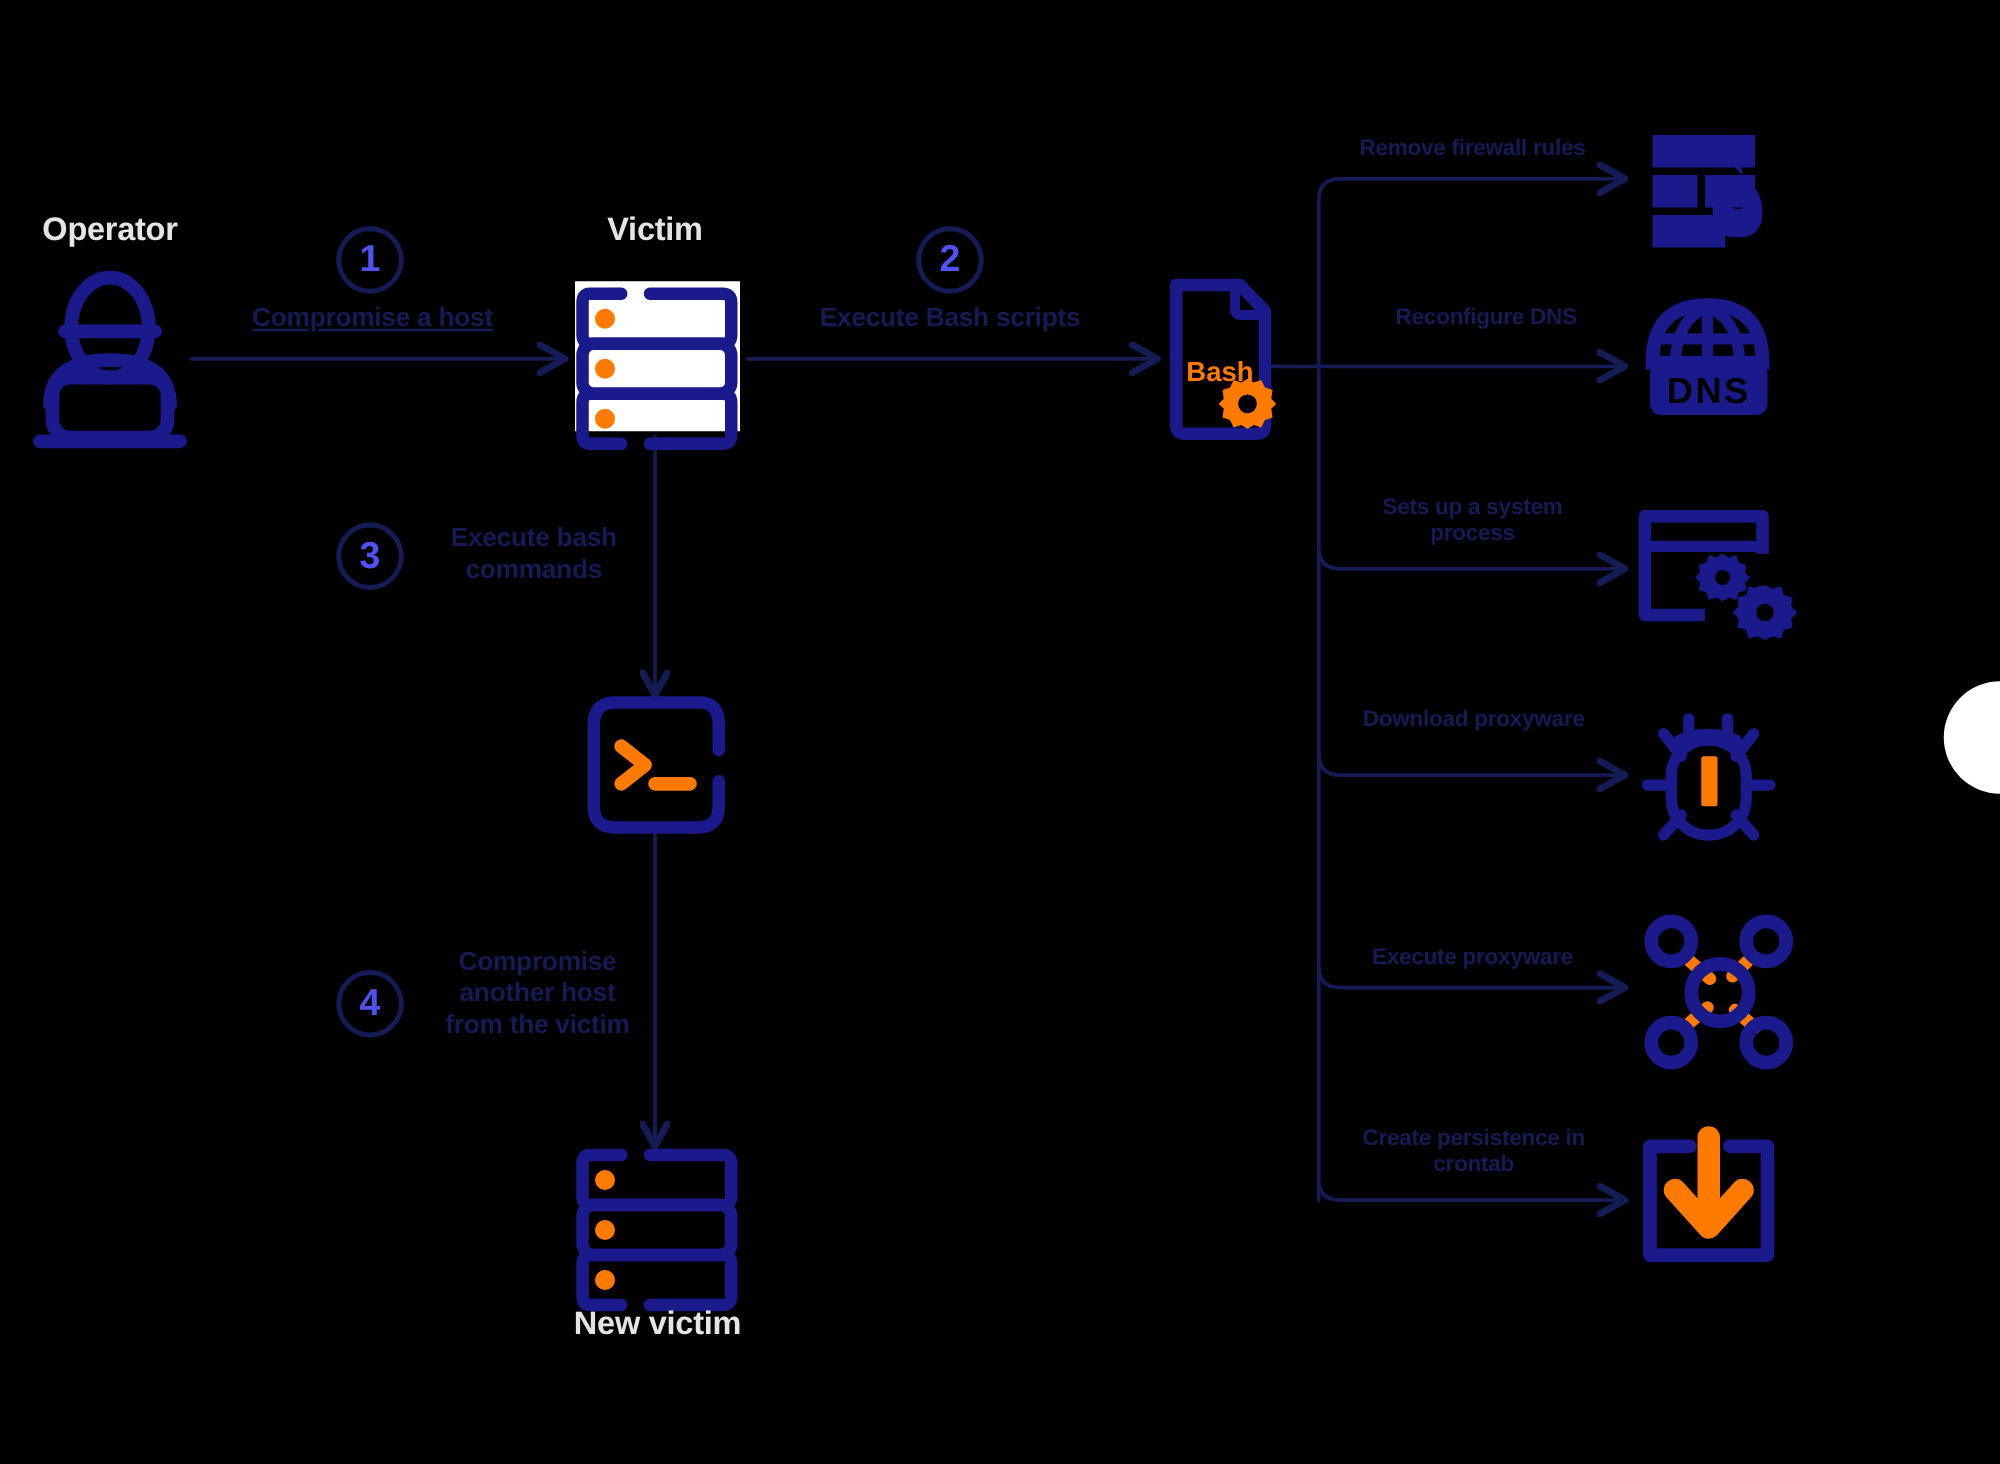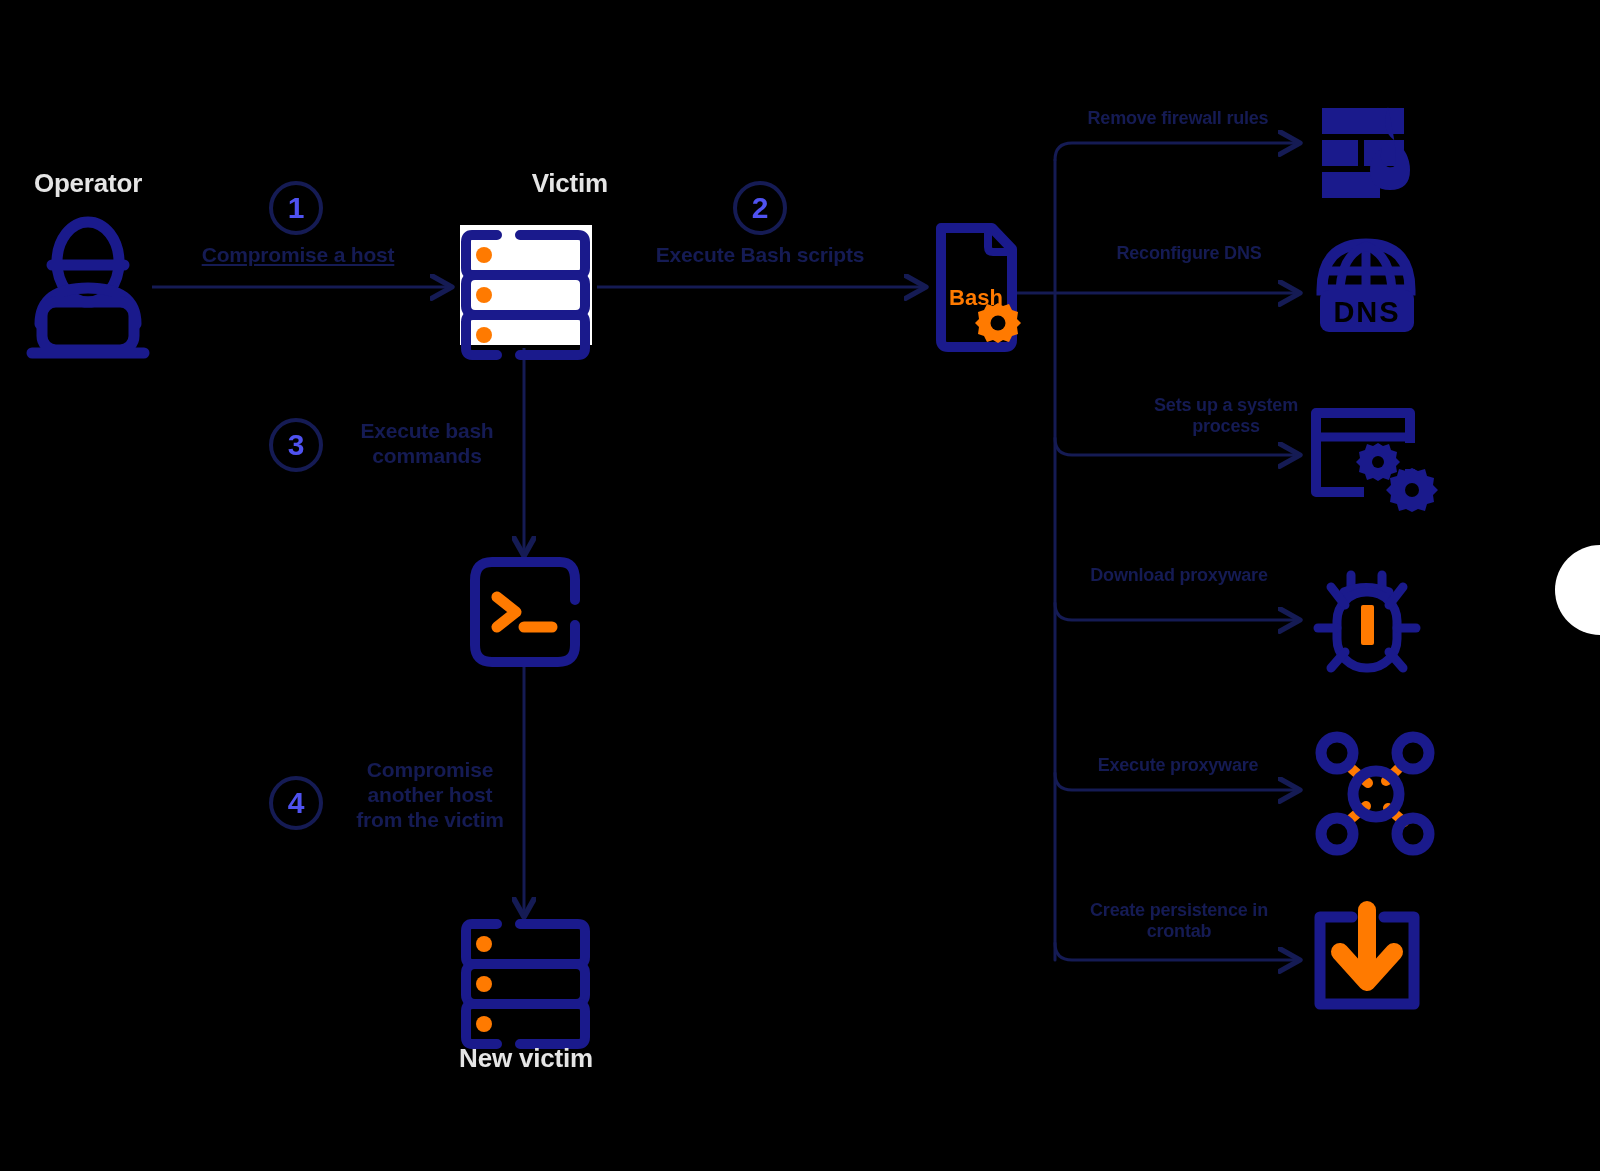--- a/index.html
+++ b/index.html
@@ -207,39 +207,39 @@
       <path d="M1352 917 L1320 917 L1320 1004 L1414 1004 L1414 917 L1384 917" fill="none" stroke="#1a1a8c" stroke-width="11" stroke-linejoin="round" stroke-linecap="round"></path>
       <line x1="1367" y1="910" x2="1367" y2="968" stroke="#FF7A00" stroke-width="18" stroke-linecap="round"></line>
       <path d="M1340 952 L1367 982 L1394 952" fill="none" stroke="#FF7A00" stroke-width="18" stroke-linecap="round" stroke-linejoin="round"></path>
     </g>
 
     <circle cx="1600" cy="590" r="45" fill="#ffffff"></circle>
   </svg>
 
   <div class="lbl lbl-node" style="left:18px; top:168px; width:140px;">Operator</div>
 
-  <div class="lbl lbl-node" style="left:468px; top:168px; width:140px;text-align:right;">Victim</div>
+  <div class="lbl lbl-node" style="left:454px; top:168px; width:140px;">Victim</div>
 
   <div class="lbl lbl-node" style="left:456px; top:1043px; width:140px;">New victim</div>
 
   <div class="stepnum" style="left:269px; top:181px;">1</div>
   <div class="stepnum" style="left:733px; top:181px;">2</div>
   <div class="stepnum" style="left:269px; top:418px;">3</div>
   <div class="stepnum" style="left:269px; top:776px;">4</div>
 
   <div class="lbl lbl-step" style="left:178px; top:243px; width:240px;text-decoration:underline;">Compromise a host</div>
   <div class="lbl lbl-step" style="left:637px; top:243px; width:246px;">Execute Bash scripts</div>
   <div class="lbl lbl-step" style="left:337px; top:419px; width:180px;">Execute bash
 commands</div>
   <div class="lbl lbl-step" style="left:337px; top:758px; width:186px;">Compromise
 another host
 from the victim</div>
 
   <div class="lbl lbl-action" style="left:1048px; top:108px; width:260px;">Remove firewall rules</div>
   <div class="lbl lbl-action" style="left:1058px; top:243px; width:240px;padding-left:11px;">Reconfigure DNS</div>
-  <div class="lbl lbl-action" style="left:1058px; top:395px; width:240px;padding-left:48px;">Sets up a system
+  <div class="lbl lbl-action" style="left:1058px; top:395px; width:240px;">Sets up a system
 process</div>
   <div class="lbl lbl-action" style="left:1050px; top:565px; width:258px;">Download proxyware</div>
   <div class="lbl lbl-action" style="left:1058px; top:755px; width:240px;">Execute proxyware</div>
   <div class="lbl lbl-action" style="left:1050px; top:900px; width:258px;">Create persistence in
 crontab</div>
 
 </div>
 
 </body></html>

